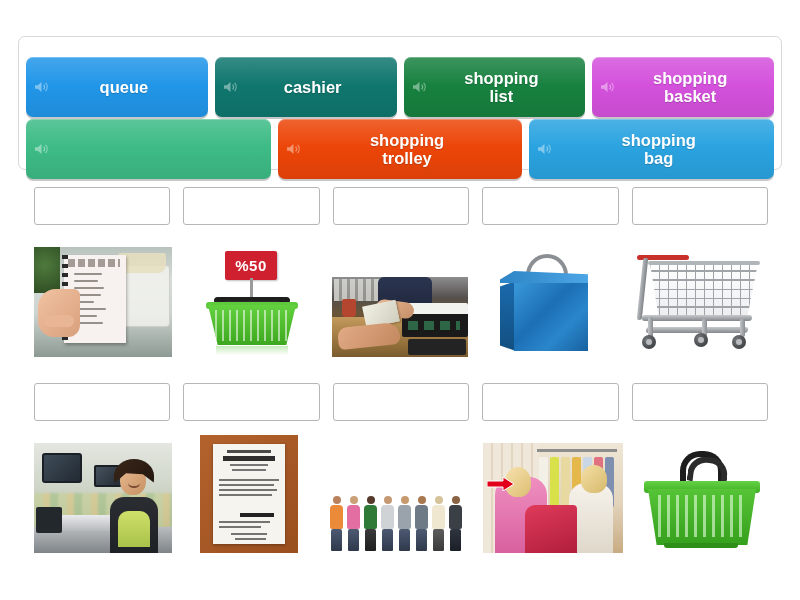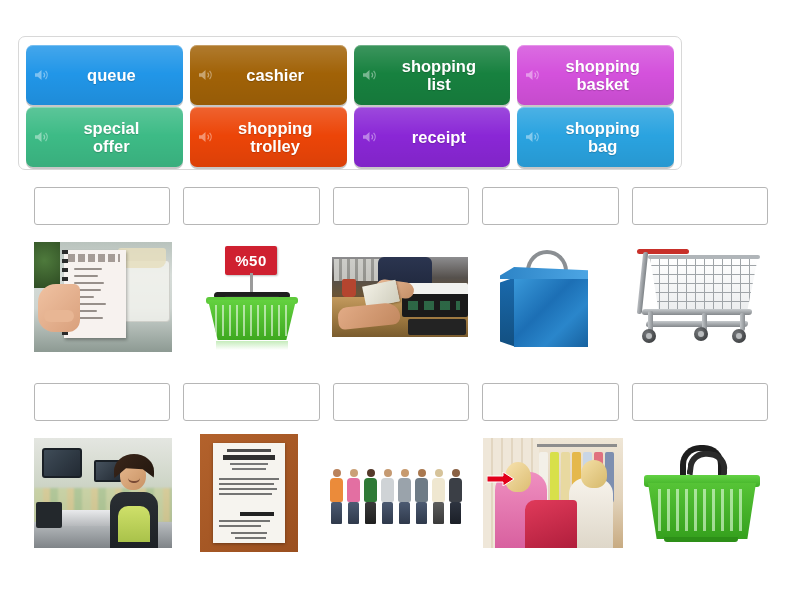--- a/index.html
+++ b/index.html
@@ -7,25 +7,25 @@
     width: 800px; height: 600px;
     background: #ffffff;
     font-family: "Liberation Sans", sans-serif;
     overflow: hidden;
   }
 
   
   .wordbank {
     position: absolute;
     left: 18px; top: 36px;
-    width: 664px; height: 134px;
+    width: 764px; height: 134px;
     border: 1px solid #d8d8d8;
     border-radius: 7px;
     background: #fff;
-    padding: 8px 7px;
+    padding: 20px 7px;
   }
   .wb-row {
     display: flex;
     gap: 7px;
     height: 60px;
     margin-bottom: 2px;
   }
   .tile {
     flex: 1;
     border-radius: 7px;
@@ -92,21 +92,21 @@
     display: flex;
     gap: 13px;
     height: 120px;
   }
   #ir1 { top: 237px; }
   #ir2 { top: 433px; }
   .img-cell {
     flex: 1;
     position: relative;
     display: flex;
-    align-items: center;
+    align-items: flex-end;
     justify-content: center;
   }
   .pic {
     position: relative;
     overflow: hidden;
     background: #fff;
   }
 
   
   .pic-list { width: 138px; height: 110px; background:#cfd4d2; }
@@ -303,21 +303,21 @@
 
 <div class="wordbank">
   <div class="wb-row">
     <div class="tile" style="background:#2196e8">
       <svg class="spk" viewBox="0 0 16 14">
         <path fill="#fff" d="M1 5h3l4-3.4v10.8L4 9H1z"></path>
         <path fill="none" stroke="#fff" stroke-width="1.3" d="M10.3 4.4a4 4 0 0 1 0 5.2M12.4 2.6a6.6 6.6 0 0 1 0 8.8"></path>
       </svg>
       <span class="tile-label">queue</span>
     </div>
-    <div class="tile" style="background:#a16207">
+    <div class="tile" style="background:#0f766e">
       <svg class="spk" viewBox="0 0 16 14">
         <path fill="#fff" d="M1 5h3l4-3.4v10.8L4 9H1z"></path>
         <path fill="none" stroke="#fff" stroke-width="1.3" d="M10.3 4.4a4 4 0 0 1 0 5.2M12.4 2.6a6.6 6.6 0 0 1 0 8.8"></path>
       </svg>
       <span class="tile-label">cashier</span>
     </div>
     <div class="tile" style="background:#17813f">
       <svg class="spk" viewBox="0 0 16 14">
         <path fill="#fff" d="M1 5h3l4-3.4v10.8L4 9H1z"></path>
         <path fill="none" stroke="#fff" stroke-width="1.3" d="M10.3 4.4a4 4 0 0 1 0 5.2M12.4 2.6a6.6 6.6 0 0 1 0 8.8"></path>
@@ -334,37 +334,28 @@
 basket</span>
     </div>
   </div>
 
   <div class="wb-row">
     <div class="tile" style="background:#3dbb86">
       <svg class="spk" viewBox="0 0 16 14">
         <path fill="#fff" d="M1 5h3l4-3.4v10.8L4 9H1z"></path>
         <path fill="none" stroke="#fff" stroke-width="1.3" d="M10.3 4.4a4 4 0 0 1 0 5.2M12.4 2.6a6.6 6.6 0 0 1 0 8.8"></path>
       </svg>
-      <span class="tile-label">special
-offer</span>
     </div>
     <div class="tile" style="background:#ec4508">
       <svg class="spk" viewBox="0 0 16 14">
         <path fill="#fff" d="M1 5h3l4-3.4v10.8L4 9H1z"></path>
         <path fill="none" stroke="#fff" stroke-width="1.3" d="M10.3 4.4a4 4 0 0 1 0 5.2M12.4 2.6a6.6 6.6 0 0 1 0 8.8"></path>
       </svg>
       <span class="tile-label">shopping
 trolley</span>
-    </div>
-    <div class="tile" style="background:#8a27d6">
-      <svg class="spk" viewBox="0 0 16 14">
-        <path fill="#fff" d="M1 5h3l4-3.4v10.8L4 9H1z"></path>
-        <path fill="none" stroke="#fff" stroke-width="1.3" d="M10.3 4.4a4 4 0 0 1 0 5.2M12.4 2.6a6.6 6.6 0 0 1 0 8.8"></path>
-      </svg>
-      <span class="tile-label">receipt</span>
     </div>
     <div class="tile" style="background:#2aa3e0">
       <svg class="spk" viewBox="0 0 16 14">
         <path fill="#fff" d="M1 5h3l4-3.4v10.8L4 9H1z"></path>
         <path fill="none" stroke="#fff" stroke-width="1.3" d="M10.3 4.4a4 4 0 0 1 0 5.2M12.4 2.6a6.6 6.6 0 0 1 0 8.8"></path>
       </svg>
       <span class="tile-label">shopping
 bag</span>
     </div>
   </div>

